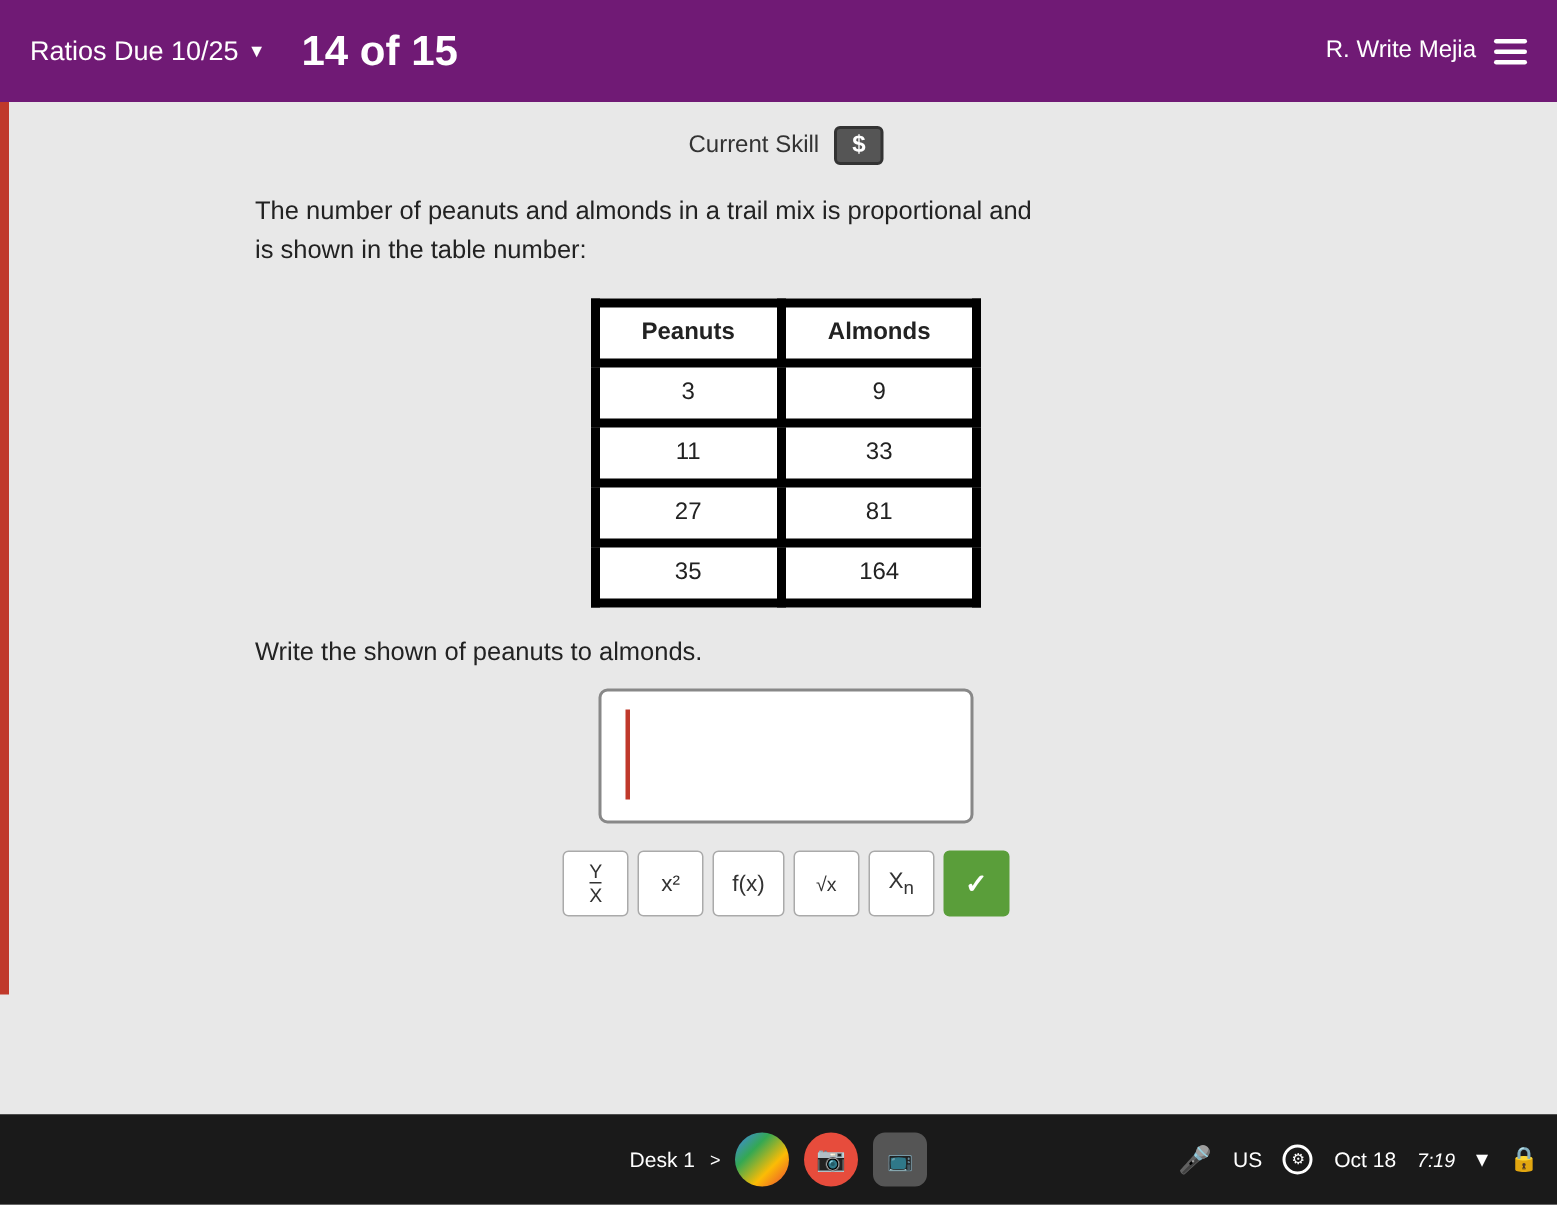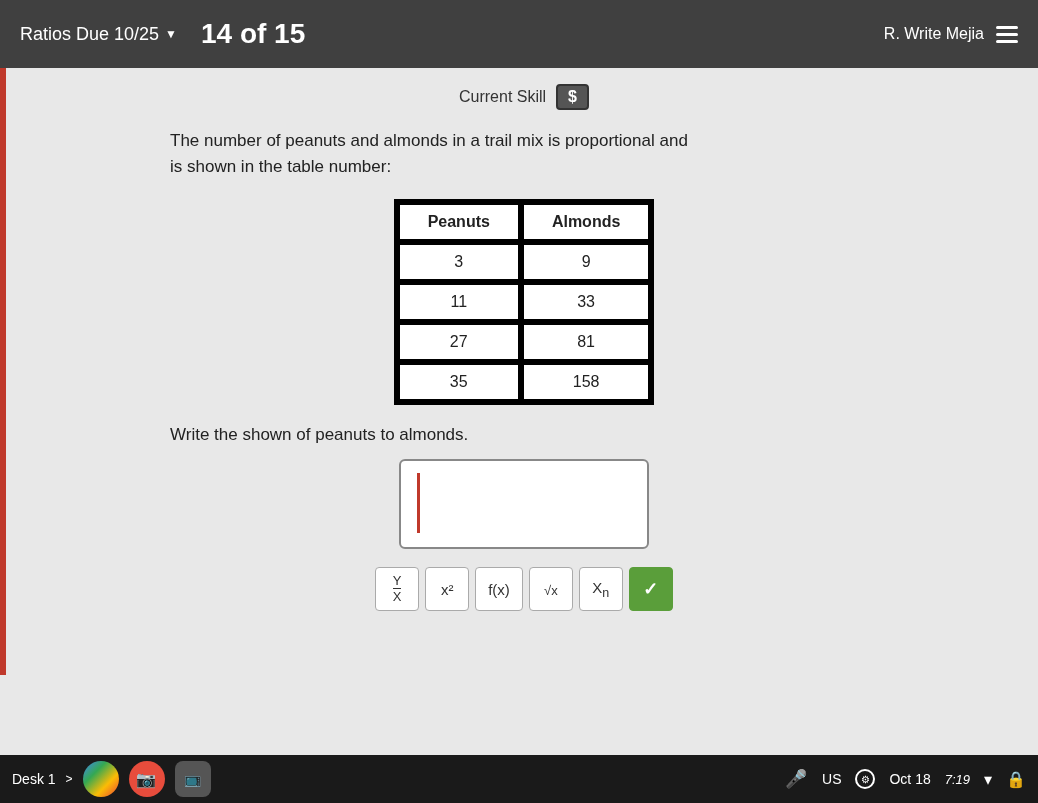--- a/index.html
+++ b/index.html
@@ -8,21 +8,21 @@
       height: 803px;
       overflow: hidden;
       font-family: Arial, sans-serif;
       background: #1a1a1a;
       display: flex;
       flex-direction: column;
     }
 
     
     .header-bar {
-      background: #404040;
+      background: #701a75;
       height: 68px;
       display: flex;
       align-items: center;
       padding: 0 20px;
       flex-shrink: 0;
       position: relative;
     }
     .header-left {
       display: flex;
       align-items: center;
@@ -222,27 +222,28 @@
       background: #5a9e3a;
       color: white;
       border-color: #5a9e3a;
       font-size: 18px;
       font-weight: bold;
     }
 
     
     .taskbar {
       background: #1a1a1a;
-      height: 48px;
+      height: 60px;
       display: flex;
       align-items: center;
       padding: 0 12px;
       flex-shrink: 0;
       gap: 12px;
       position: relative;
+      justify-content: center;
     }
     .taskbar-left {
       display: flex;
       align-items: center;
       gap: 10px;
     }
     .taskbar-label {
       color: white;
       font-size: 14px;
     }
@@ -355,21 +356,21 @@
             <tr>
               <td>11</td>
               <td>33</td>
             </tr>
             <tr>
               <td>27</td>
               <td>81</td>
             </tr>
             <tr>
               <td>35</td>
-              <td>158</td>
+              <td>164</td>
             </tr>
           </tbody>
       </table>
     </div>
 
     <div class="ratio-prompt">Write the shown of peanuts to almonds.</div>
 
     <div class="answer-box-container">
       <div class="answer-box">
         <div class="answer-cursor"></div>

